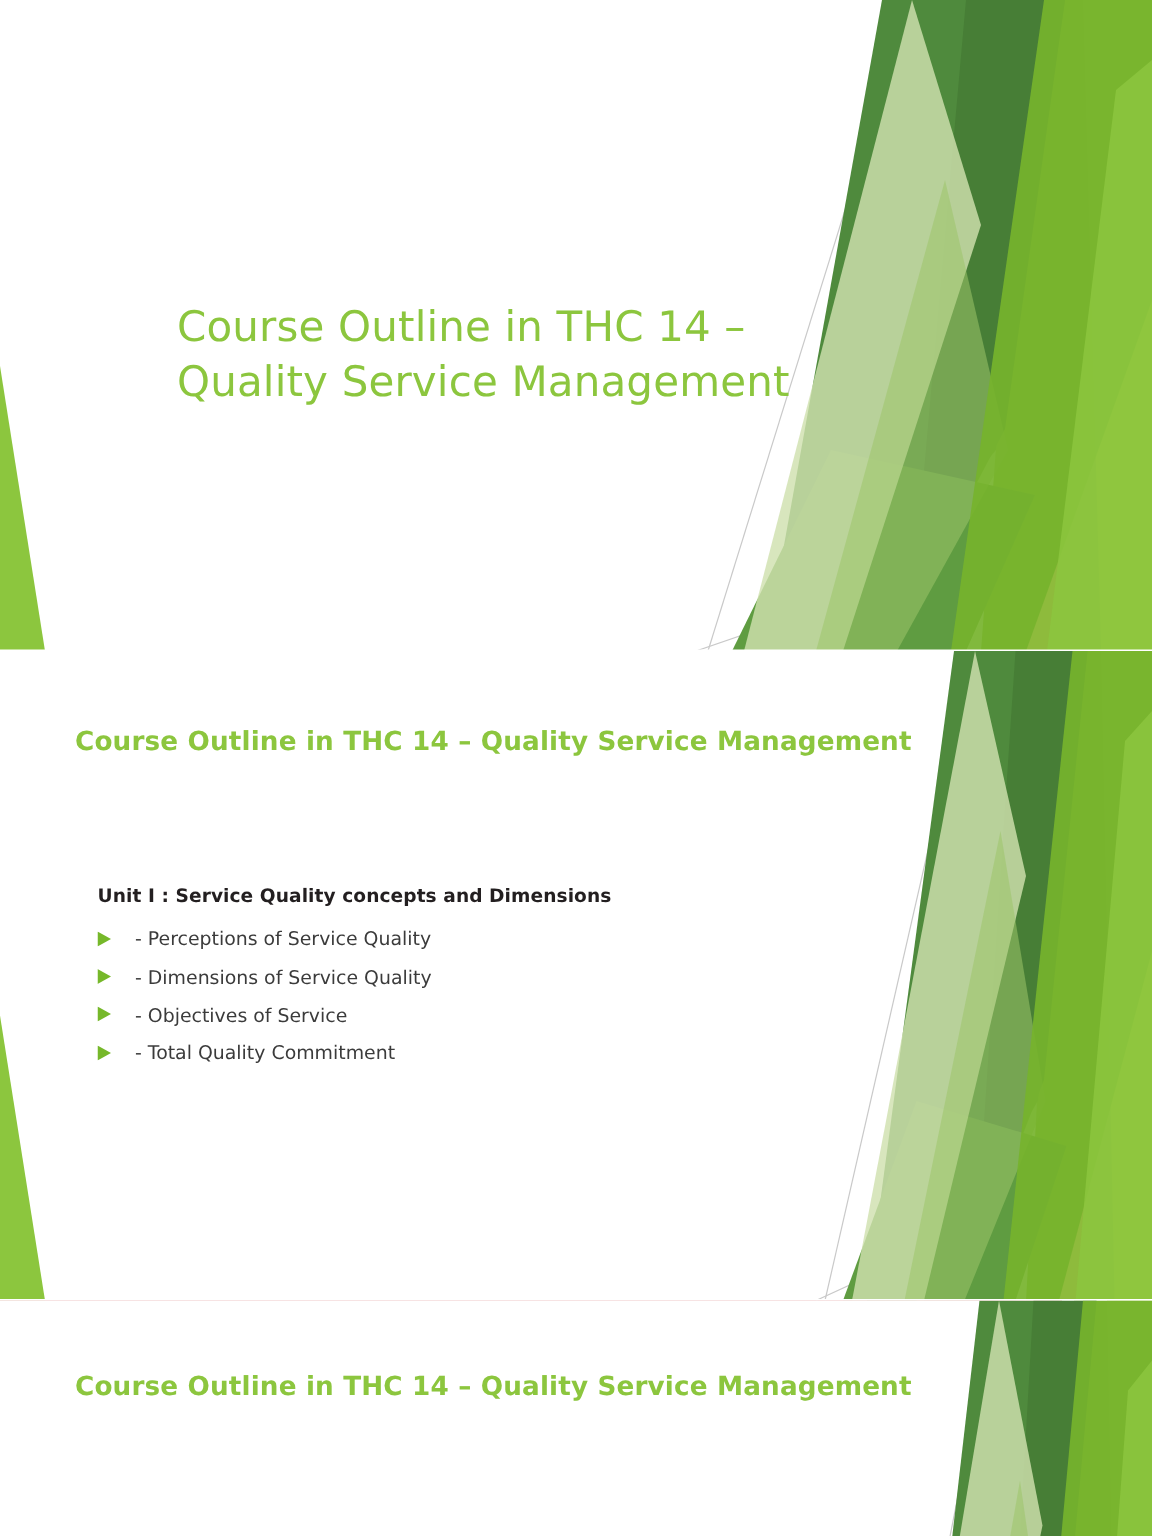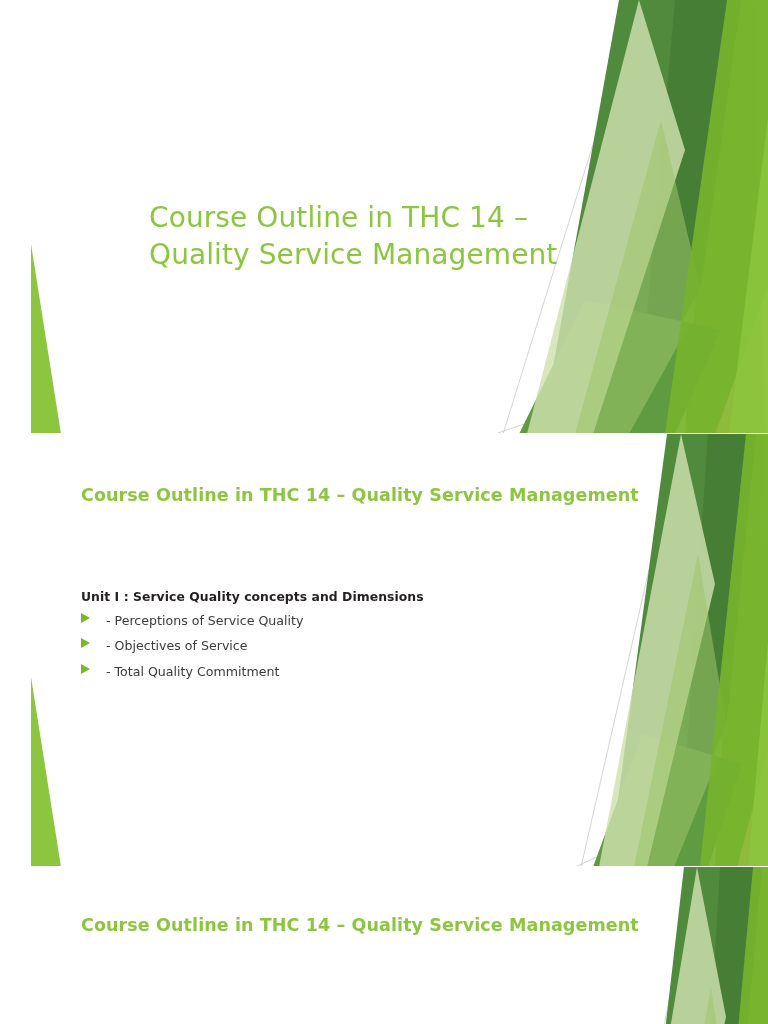--- a/index.html
+++ b/index.html
@@ -12,21 +12,20 @@
     height: 1024px;
     font-family: "DejaVu Sans", "Liberation Sans", sans-serif;
     overflow: hidden;
     position: relative;
   }
   .doc {
     width: 708px;
     height: 1024px;
     position: relative;
     background: #b91c1c;
-    margin-left: 31px;
   }
   .slide {
     position: absolute;
     left: 0;
     width: 768px;
     background: #ffffff;
     overflow: hidden;
   }
   #slide-1 { top: 0px;   height: 434px; }
   #slide-2 { top: 434px; height: 433px; }
@@ -82,40 +81,40 @@
     font-size: 17.5px;
     font-weight: 700;
     letter-spacing: 0.1px;
     white-space: nowrap;
   }
   #slide-2 .slide-heading { top: 36px; }
   #slide-3 .slide-heading { top: 33px; }
 
   .body-block {
     position: absolute;
-    left: 50px;
+    left: 65px;
     top: 155px;
     width: 420px;
   }
   .unit-title {
     color: #231f20;
     font-size: 12.4px;
     font-weight: 700;
     margin: 0 0 9px 0;
     letter-spacing: 0.05px;
   }
   ul.bullets {
     list-style: none;
     margin: 0;
     padding: 0;
   }
   ul.bullets li {
     position: relative;
     display: flex;
-    align-items: flex-start;
+    align-items: center;
     height: 25.4px;
     color: #3b3b3b;
     font-size: 12.6px;
     font-weight: 400;
   }
   .bullet-marker {
     flex: 0 0 auto;
     width: 9px;
     height: 10px;
     margin-right: 16px;
@@ -203,20 +202,28 @@
               </svg>
           </span>
           <span class="bullet-text">- Perceptions of Service Quality</span>
         </li>
         <li>
           <span class="bullet-marker">
             <svg width="9" height="10" viewBox="0 0 9 10">
                 <polygon points="0,0 9,5 0,10" fill="#76b82a"></polygon>
               </svg>
           </span>
+          <span class="bullet-text">- Dimensions of Service Quality</span>
+        </li>
+        <li>
+          <span class="bullet-marker">
+            <svg width="9" height="10" viewBox="0 0 9 10">
+                <polygon points="0,0 9,5 0,10" fill="#76b82a"></polygon>
+              </svg>
+          </span>
           <span class="bullet-text">- Objectives of Service</span>
         </li>
         <li>
           <span class="bullet-marker">
             <svg width="9" height="10" viewBox="0 0 9 10">
                 <polygon points="0,0 9,5 0,10" fill="#76b82a"></polygon>
               </svg>
           </span>
           <span class="bullet-text">- Total Quality Commitment</span>
         </li>

